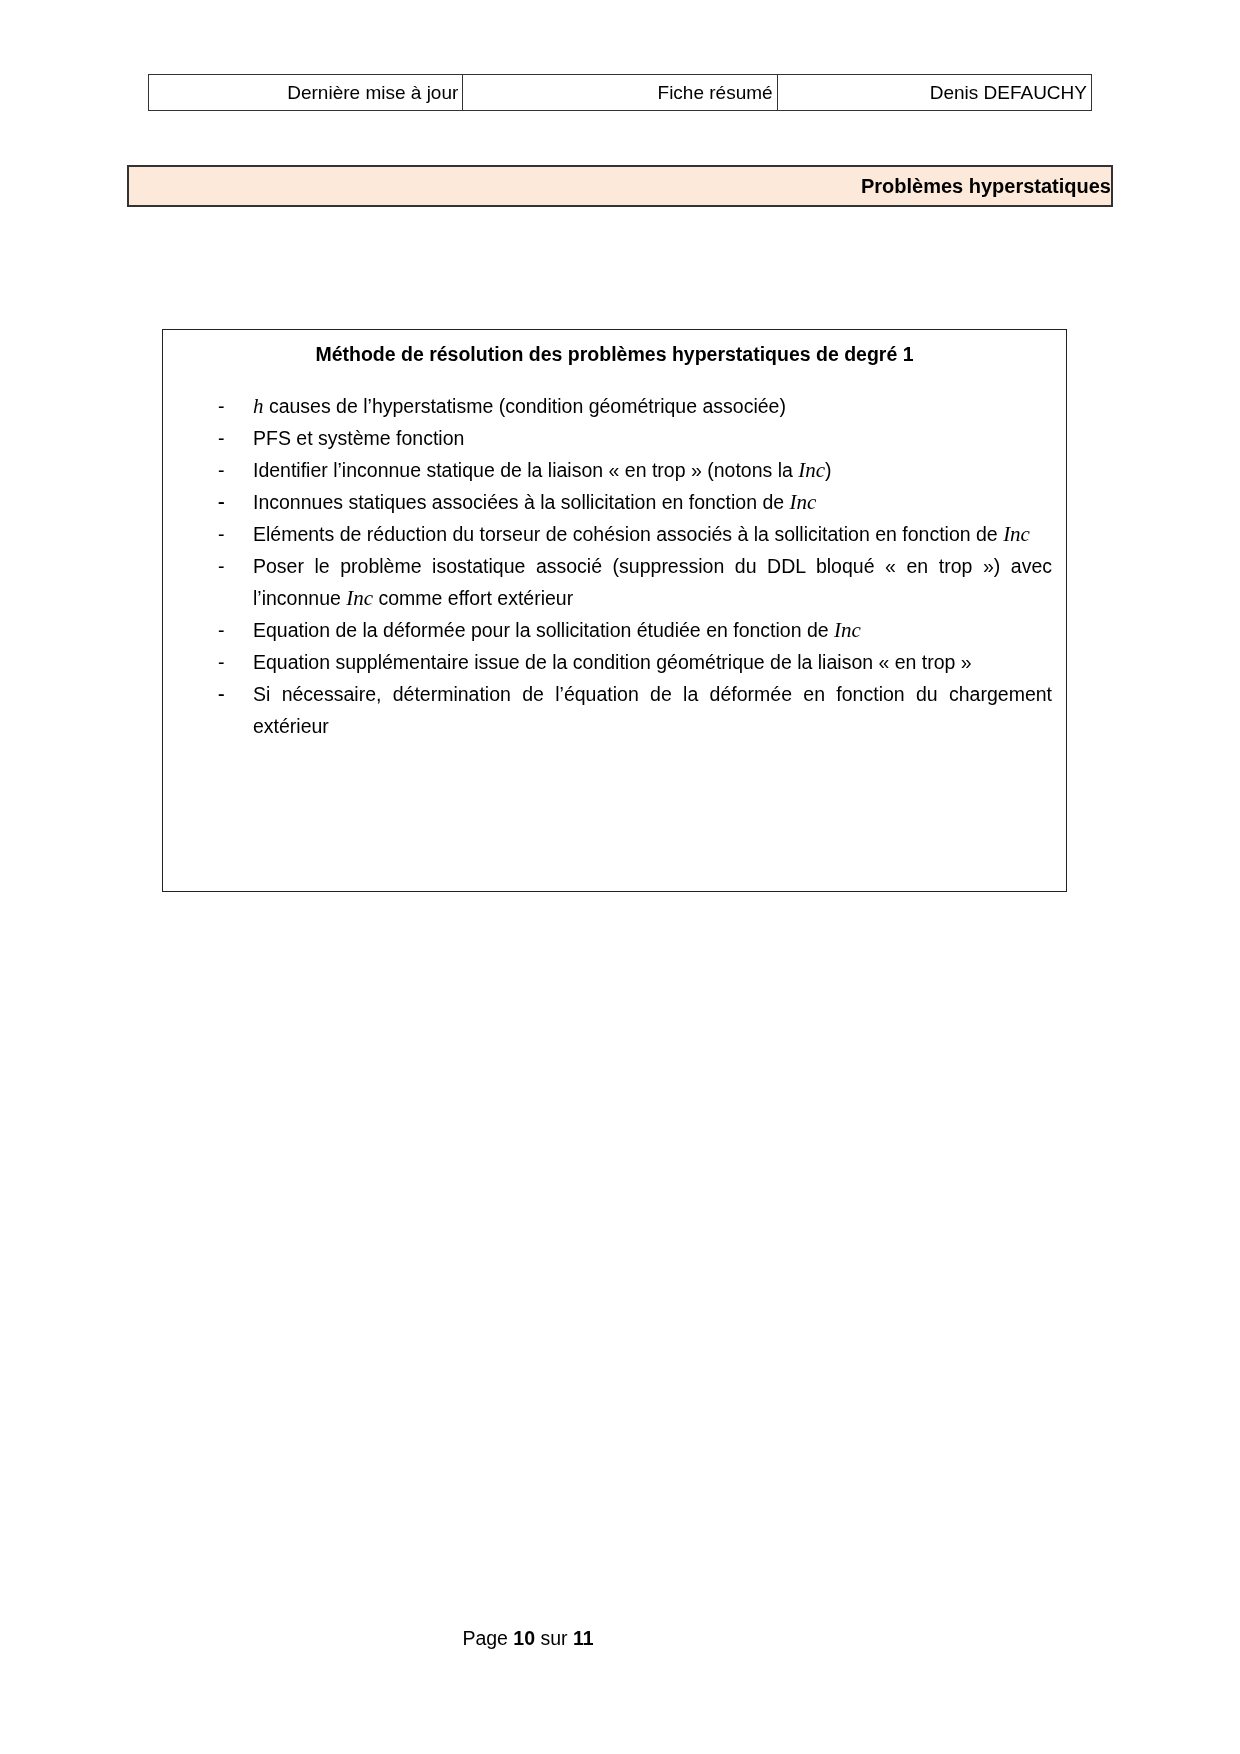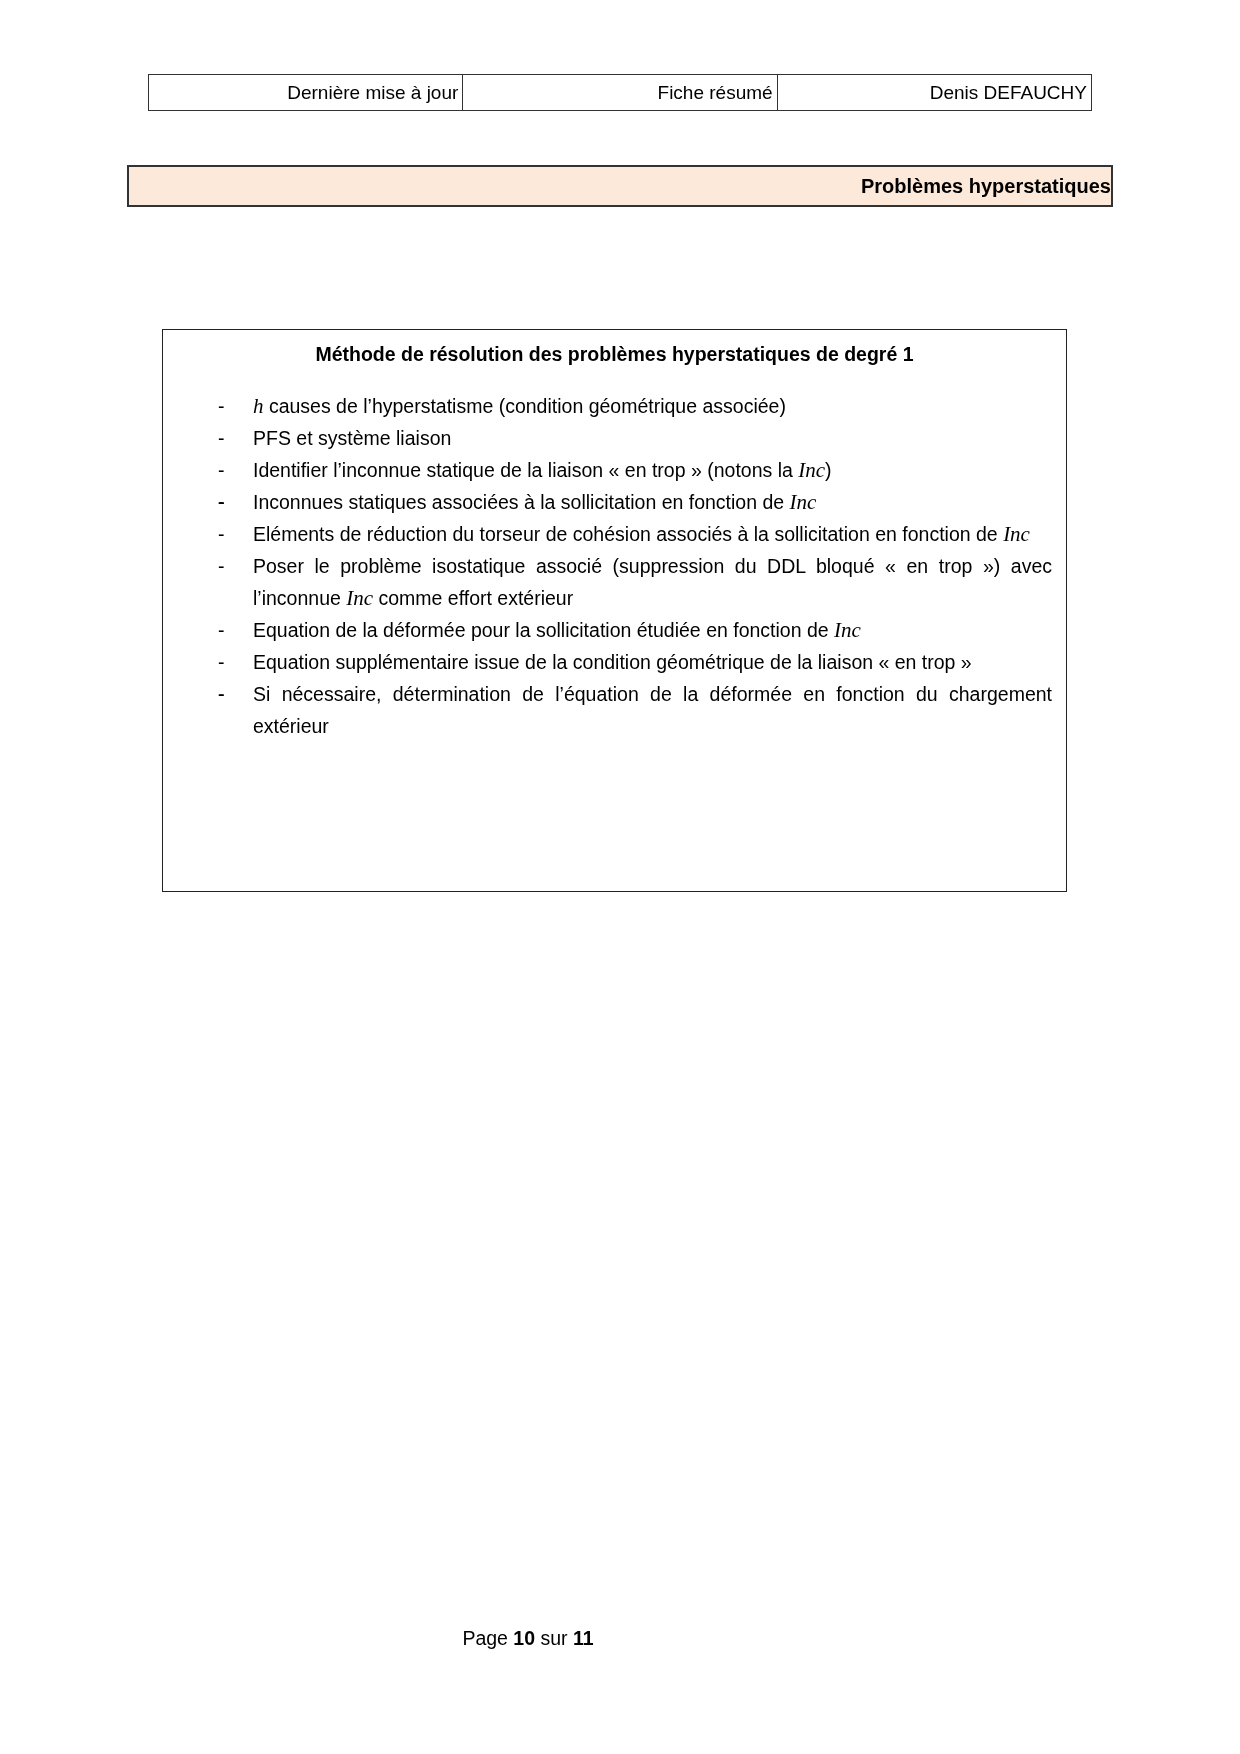--- a/index.html
+++ b/index.html
@@ -59,21 +59,21 @@
   </tr>
 </tbody>
   </table>
 
 <div class="title-box">Problèmes hyperstatiques</div>
 
 <div class="method-box">
   <div class="method-title">Méthode de résolution des problèmes hyperstatiques de degré 1</div>
   <ul class="steps">
     <li class="step"><span class="dash">-</span><span></span><span class="math">h</span><span> causes de l’hyperstatisme (condition géométrique associée)</span></li>
-    <li class="step"><span class="dash">-</span><span>PFS et système liaison</span></li>
+    <li class="step"><span class="dash">-</span><span>PFS et système fonction</span></li>
     <li class="step"><span class="dash">-</span><span>Identifier l’inconnue statique de la liaison « en trop » (notons la </span><span class="math">Inc</span><span>)</span></li>
     <li class="step"><span class="dash">-</span></li>
     <li class="step"><span class="dash">-</span></li>
     <li class="step"><span class="dash">-</span><span>Inconnues statiques associées à la sollicitation en fonction de </span><span class="math">Inc</span></li>
     <li class="step"><span class="dash">-</span><span>Eléments de réduction du torseur de cohésion associés à la sollicitation en fonction de </span><span class="math">Inc</span></li>
     <li class="step"><span class="dash">-</span><span>Poser le problème isostatique associé (suppression du DDL bloqué « en trop ») avec l’inconnue </span><span class="math">Inc</span><span> comme effort extérieur</span></li>
     <li class="step"><span class="dash">-</span><span>Equation de la déformée pour la sollicitation étudiée en fonction de </span><span class="math">Inc</span></li>
     <li class="step"><span class="dash">-</span><span>Equation supplémentaire issue de la condition géométrique de la liaison « en trop »</span></li>
     <li class="step"><span class="dash">-</span></li>
     <li class="step"><span class="dash">-</span><span>Si nécessaire, détermination de l’équation de la déformée en fonction du chargement extérieur</span></li>

